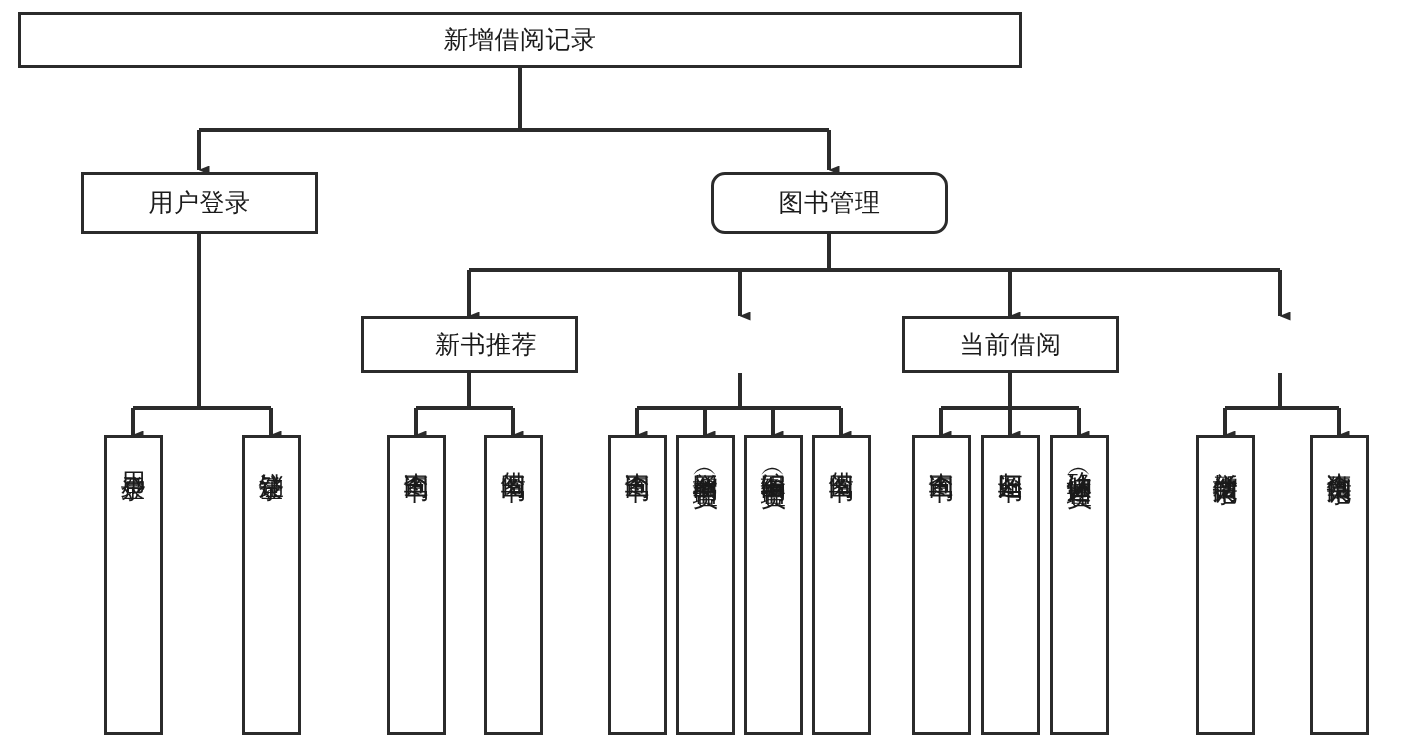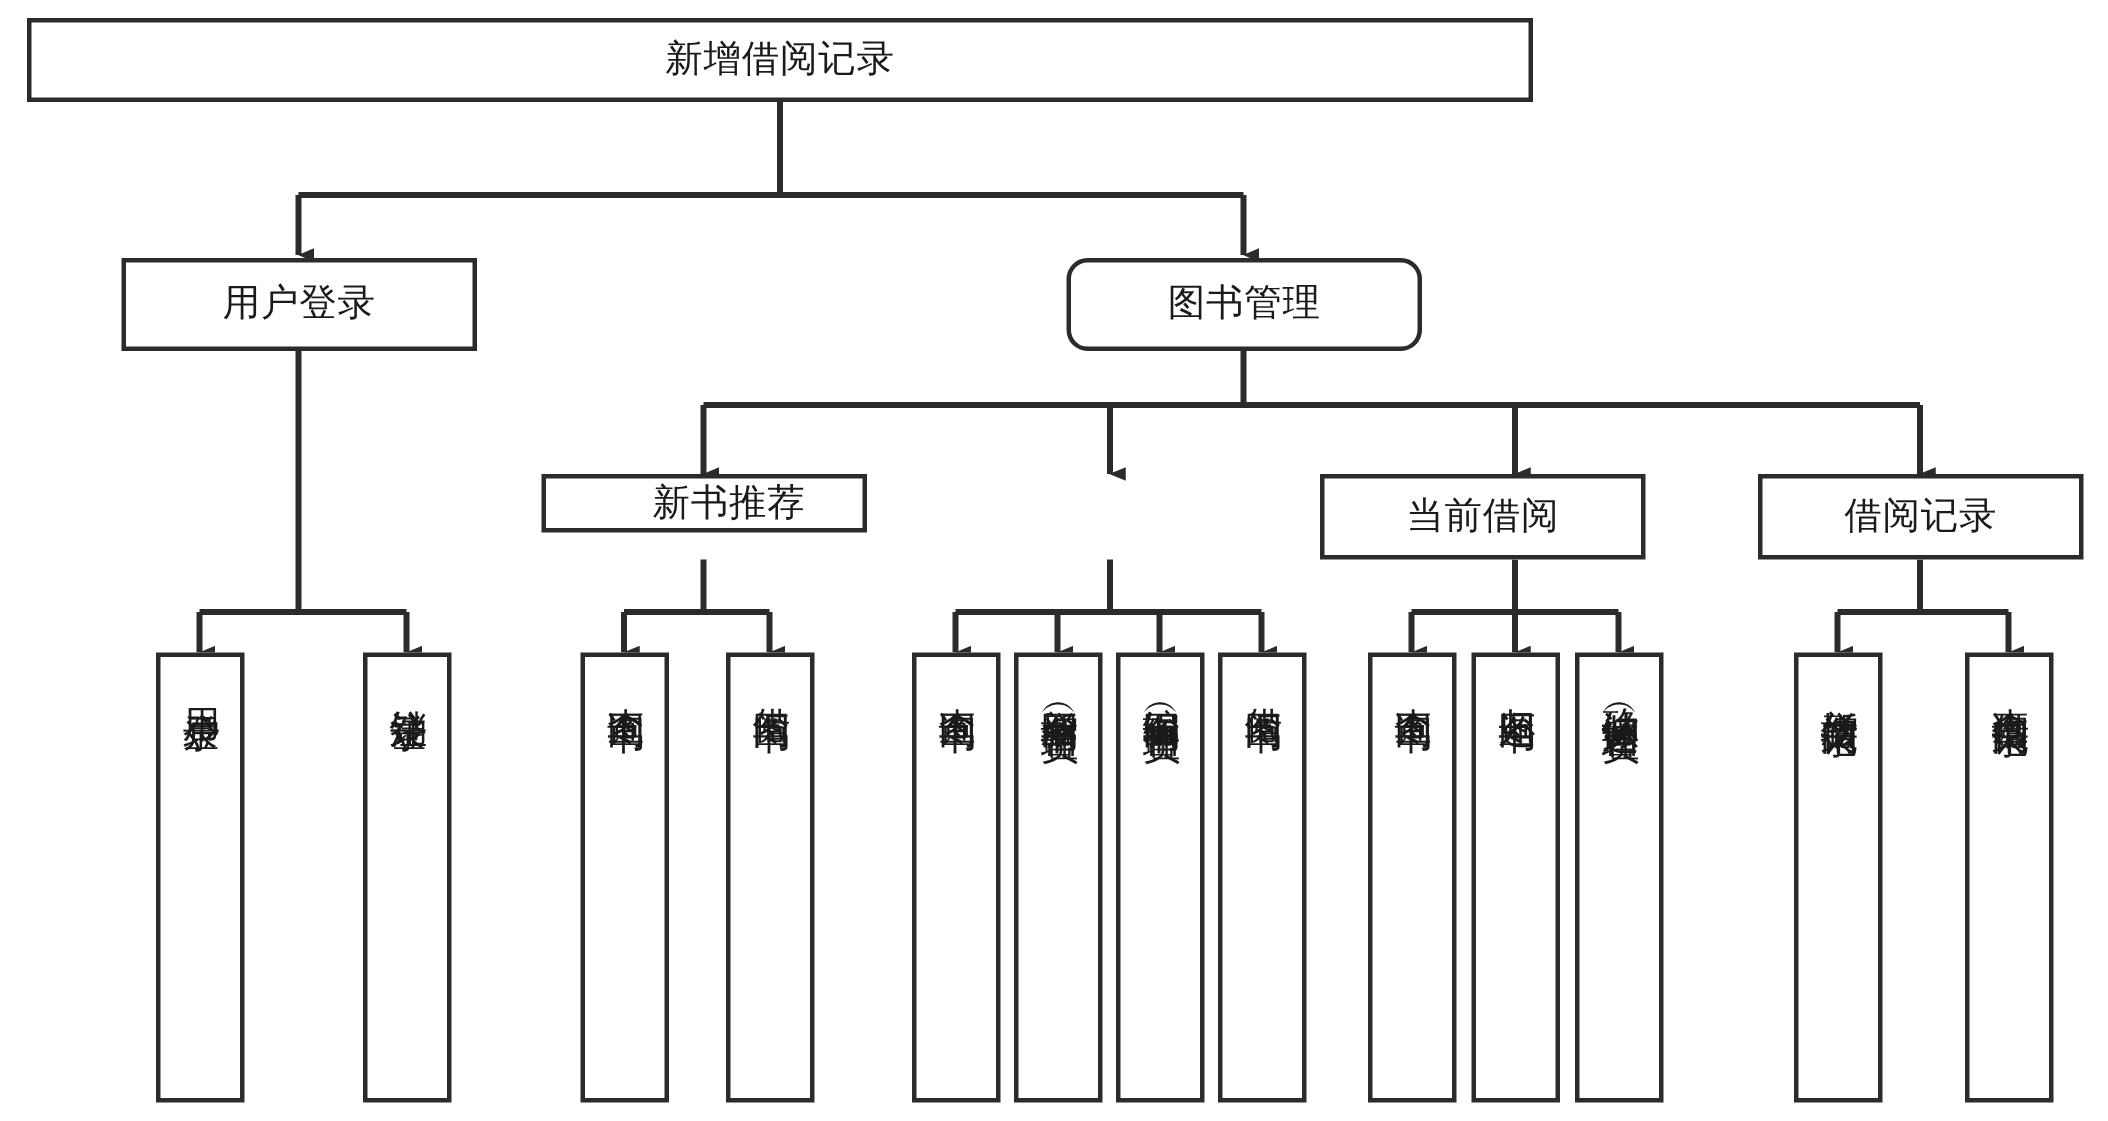--- a/index.html
+++ b/index.html
@@ -131,32 +131,29 @@
   </div>
 
   <div class="node-box" style="left:81px; top:172px; width:237px; height:62px;">
     <span class="node-label-h">用户登录</span>
   </div>
 
   <div class="node-box" style="left:711px; top:172px; width:237px; height:62px;border-radius:14px;">
     <span class="node-label-h">图书管理</span>
   </div>
 
-  <div class="node-box" style="left:361px; top:316px; width:217px; height:39px;padding-left:33px;">
+  <div class="node-box" style="left:361px; top:316px; width:217px; height:57px;padding-left:33px;">
     <span class="node-label-h">新书推荐</span>
   </div>
 
 
-  <div class="node-box" style="left:880px; top:316px; width:217px; height:57px;">
+  <div class="node-box" style="left:902px; top:316px; width:217px; height:57px;">
     <span class="node-label-h">当前借阅</span>
   </div>
 
-  <div class="node-box" style="left:1172px; top:316px; width:217px; height:57px;">
-    <span class="node-label-h">借阅记录</span>
-  </div>
 
   <div class="node-box leaf" style="left:104px; top:435px; width:59px; height:300px;">
     <span class="node-label-v">用户登录</span>
   </div>
 
   <div class="node-box leaf" style="left:242px; top:435px; width:59px; height:300px;">
     <span class="node-label-v">注销登录</span>
   </div>
 
   <div class="node-box leaf" style="left:387px; top:435px; width:59px; height:300px;">

